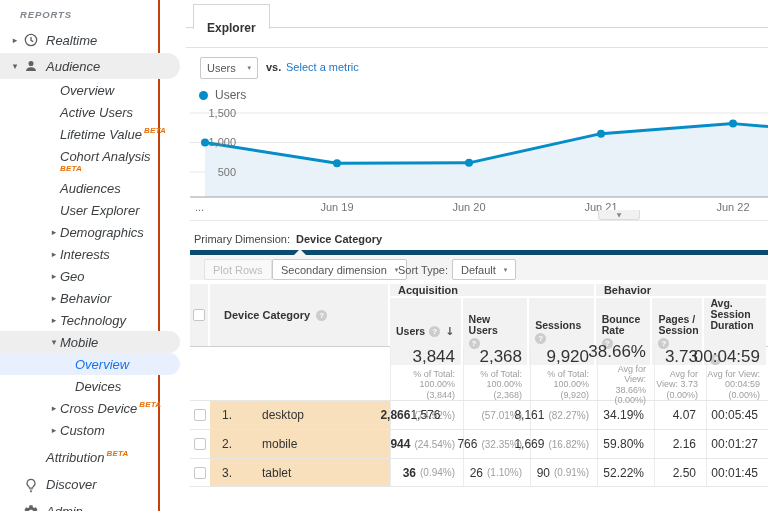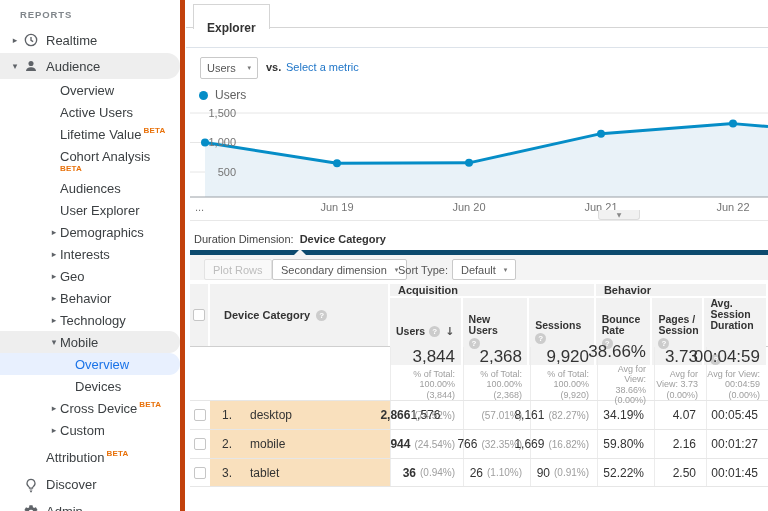--- a/index.html
+++ b/index.html
@@ -1,20 +1,20 @@
 <!DOCTYPE html>
 <html><head>
 <meta charset="utf-8">
 <style>
   * { margin:0; padding:0; box-sizing:border-box; }
   html,body { width:768px; height:511px; }
   body { font-family:"Liberation Sans",sans-serif; background:#fff; overflow:hidden; position:relative; color:#3c4043; }
 
   
-  .sidebar { position:absolute; left:0; top:0; width:185px; height:511px; background:#fff; border-right:5px solid #c2410c; z-index:3; }
+  .sidebar { position:absolute; left:0; top:0; width:160px; height:511px; background:#fff; border-right:2px solid #c2410c; z-index:3;font-style:italic; }
   .sb-section { margin:9px 0 7px 20px; font-size:9.5px; color:#80868b; letter-spacing:.9px; font-weight:bold; }
   .nav-item { display:flex; align-items:center; height:26px; font-size:13px; color:#3c4043; cursor:pointer; white-space:nowrap; }
   .nav-item .arrow { width:14px; margin-left:8px; font-size:9px; color:#5f6368; text-align:center; font-family:"DejaVu Sans",sans-serif; flex:none; }
   .nav-item .spacer0 { width:14px; margin-left:8px; flex:none; }
   .nav-item .iconbox { width:18px; height:18px; display:inline-flex; align-items:center; justify-content:center; flex:none; }
   .nav-item .iconbox svg { width:16px; height:16px; }
   .nav-item .lbl0 { margin-left:6px; }
   .ind1 { padding-left:48px; height:22px; }
   .ind1 .arrow { width:12px; margin-left:0; }
   .ind1 .spacer { width:12px; flex:none; }
@@ -79,21 +79,21 @@
   .t-blank { display:flex; }
   .tcell { display:flex; flex-direction:column; align-items:flex-end; justify-content:center; padding-right:8px; border-left:1px solid #ececec; }
   .tval { font-size:17px; color:#333; }
   .tnote { font-size:9px; color:#9e9e9e; text-align:right; line-height:10.5px; margin-top:2px; }
 
   .drow { display:flex; height:29px; border-top:1px solid #e6e6e6; }
   .drow:last-child { border-bottom:1px solid #e6e6e6; }
   .d-check { width:20px; display:flex; align-items:center; justify-content:center; }
   .d-dim { width:180px; display:flex; align-items:center; padding-left:12px; }
   .rank { width:22px; flex:none; }
-  .dname { margin-left:6px;text-align:right; }
+  .dname { margin-left:18px;text-align:right; }
   .d-metric { display:flex; align-items:center; justify-content:flex-end; gap:4px; padding-right:8px; border-left:1px solid #ececec; }
   .d-plain { padding-right:10px; }
   .dval {}
   .dval.bold { font-weight:bold; }
   .dpct { font-size:10px; color:#9e9e9e; }
 </style>
 </head>
 <body>
 
 <aside class="sidebar">
@@ -250,21 +250,21 @@
         <text x="279" y="108" text-anchor="middle" font-size="11" fill="#757575">Jun 20</text>
         <text x="411" y="108" text-anchor="middle" font-size="11" fill="#757575">Jun 21</text>
         <text x="543" y="108" text-anchor="middle" font-size="11" fill="#757575">Jun 22</text>
       </svg></div>
   <div class="axis-popup">
     <span class="tiny-caret">▼</span>
   </div>
   <div class="chart-divider"></div>
 
   <div class="primdim">
-    <span>Duration Dimension:</span><a>Device Category</a>
+    <span>Primary Dimension:</span><a>Device Category</a>
   </div>
 
   <div class="toolbar">
     <div class="notch"></div>
     <button class="tb-btn disabled" style="left:14px;">Plot Rows</button>
     <button class="tb-btn" style="left:82px;">
       <span>Secondary dimension</span>
       <span class="caret">▾</span>
     </button>
     <span class="sortlbl">Sort Type:</span>

